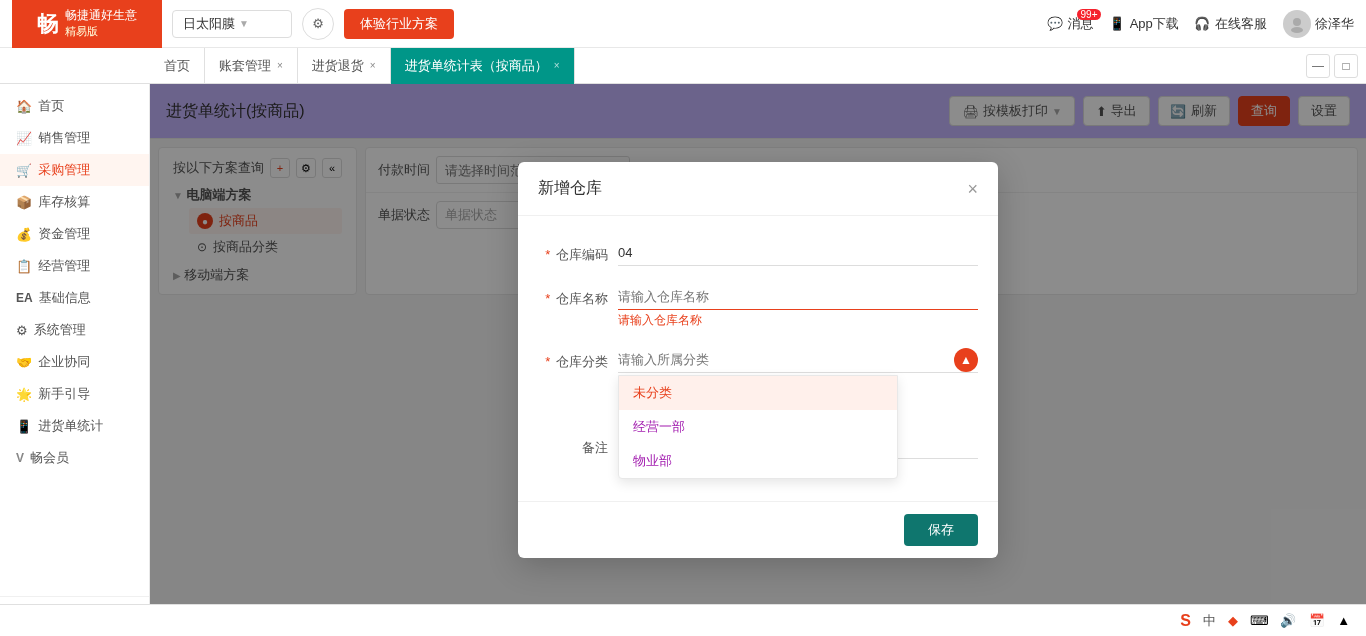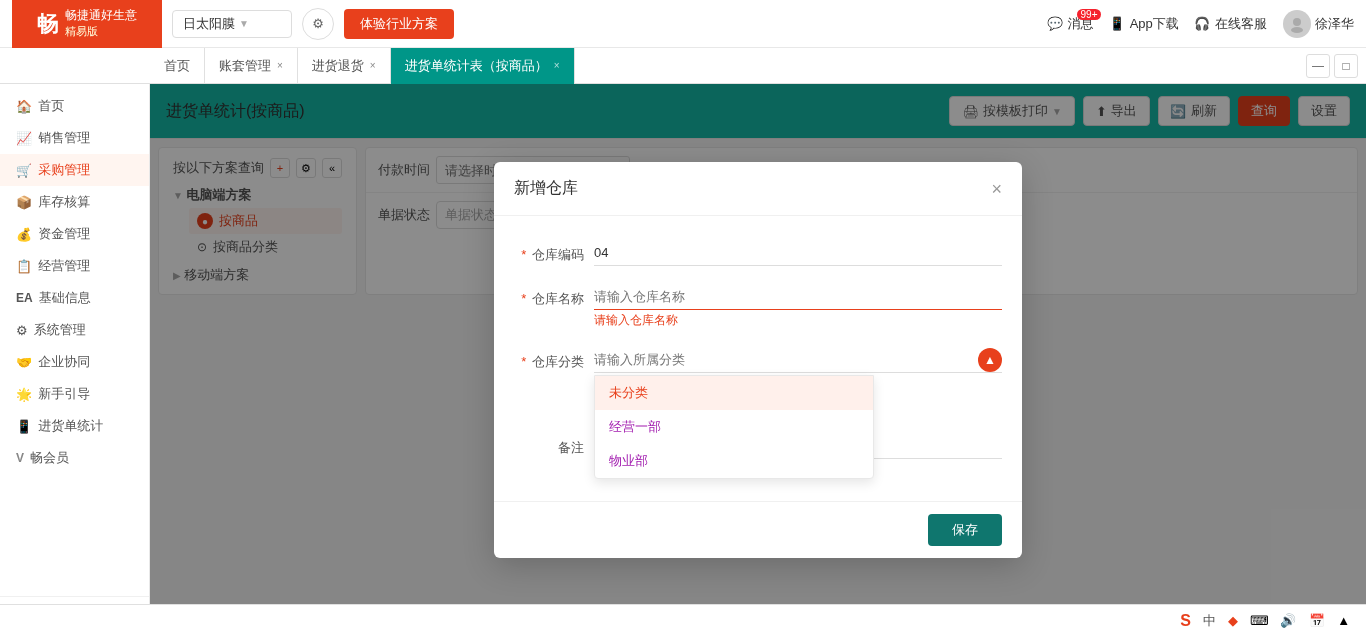--- a/index.html
+++ b/index.html
@@ -58,21 +58,21 @@
 
     
     .sidebar {
       width: 150px; background: #fff; border-right: 1px solid #e8e8e8;
       display: flex; flex-direction: column; flex-shrink: 0;
     }
 
     
     .content { flex: 1; background: #f5f5f5; overflow: hidden; position: relative; }
     .page-header {
-      background: #14b8a6; padding: 12px 16px; display: flex; align-items: center;
+      background: #c4b5fd; padding: 12px 16px; display: flex; align-items: center;
       justify-content: space-between; border-bottom: 1px solid #e8e8e8;
     }
     .page-title { font-size: 16px; color: #333; font-weight: 500; }
     .header-actions { display: flex; align-items: center; gap: 8px; }
     .header-btn {
       display: flex; align-items: center; gap: 4px; padding: 5px 12px;
       border: 1px solid #ddd; border-radius: 4px; cursor: pointer; color: #555;
       background: #fff; font-size: 13px;
     }
     .header-btn.orange { background: #e8401c; color: #fff; border-color: #e8401c; }
@@ -83,21 +83,21 @@
 
     
     .overlay {
       position: absolute; top: 0; left: 0; right: 0; bottom: 0;
       background: rgba(0,0,0,0.45); z-index: 100;
       display: flex; align-items: center; justify-content: center;
     }
 
     
     .dialog {
-      background: #fff; border-radius: 6px; width: 528px;
+      background: #fff; border-radius: 6px; width: 480px;
       box-shadow: 0 8px 32px rgba(0,0,0,0.2); position: relative;
     }
     .dialog-header {
       padding: 16px 20px; border-bottom: 1px solid #f0f0f0;
       display: flex; align-items: center; justify-content: space-between;
     }
     .dialog-title { font-size: 16px; color: #333; font-weight: 500; }
     .dialog-close { cursor: pointer; color: #999; font-size: 18px; line-height: 1; }
     .dialog-body { padding: 24px 20px; }
     .form-row { display: flex; align-items: flex-start; margin-bottom: 18px; }

